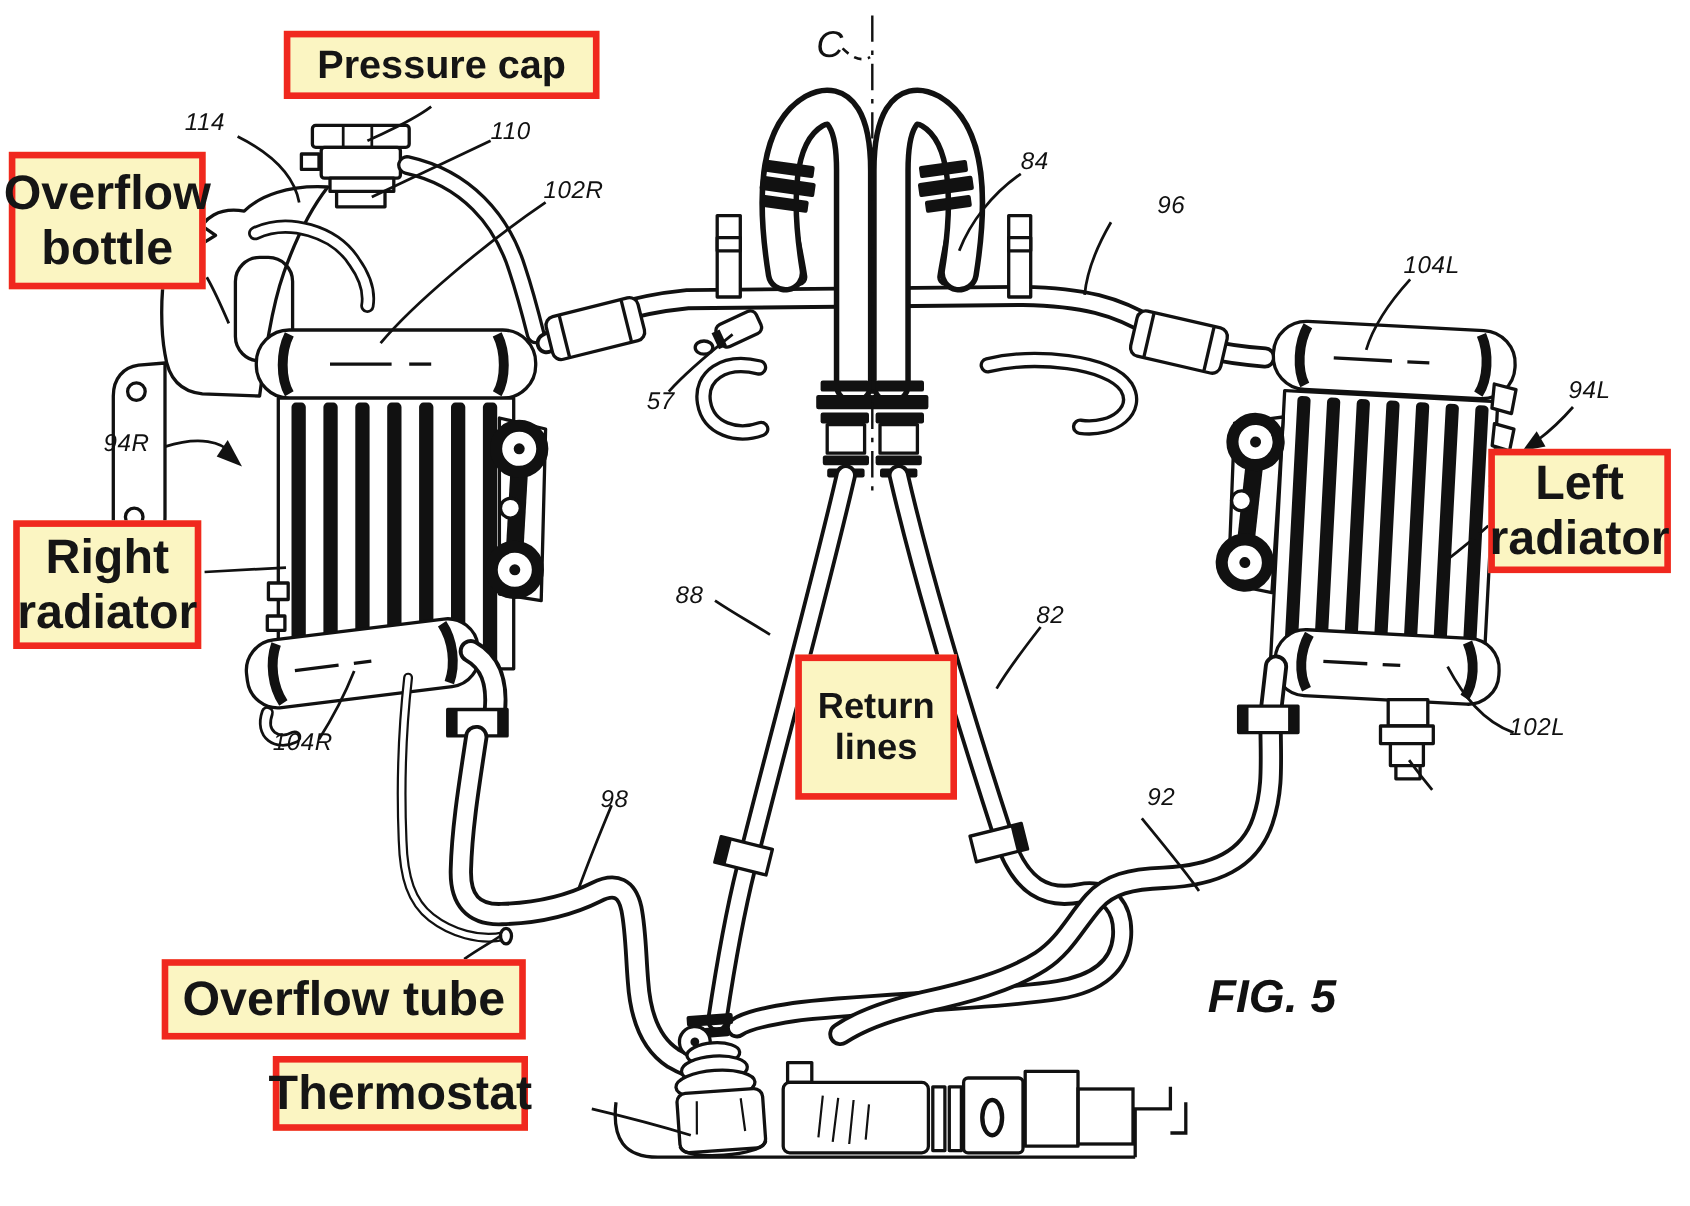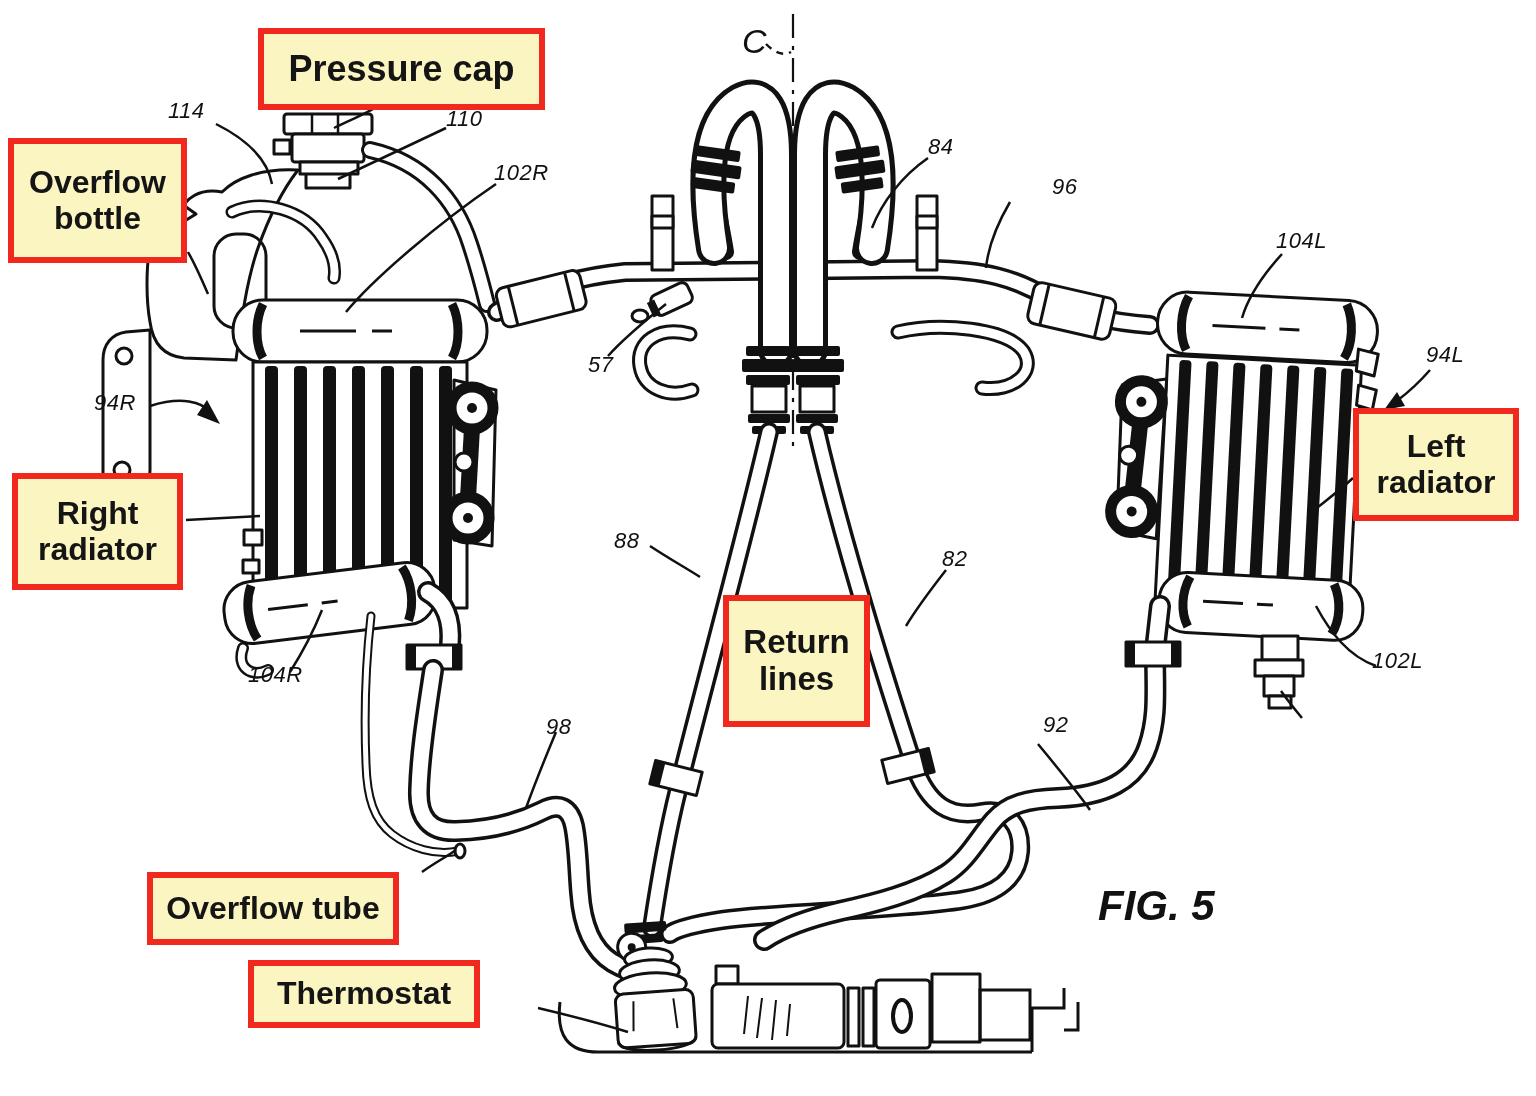--- a/index.html
+++ b/index.html
@@ -22,21 +22,21 @@
   .ldr{fill:none;stroke:var(--ink);stroke-width:2.5;}
   .thin{fill:none;stroke:var(--ink);}
   .cl{fill:none;stroke:var(--ink);stroke-width:2.2;stroke-dasharray:24 8 4 8;}
   .dashldr{fill:none;stroke:var(--ink);stroke-width:2.4;stroke-dasharray:7 6;}
 
   .callout{
     position:absolute;box-sizing:border-box;
     background:var(--callout-bg);border:6px solid var(--callout-border);
     color:#151515;font-weight:bold;text-align:center;
     display:flex;align-items:center;justify-content:center;
-    line-height:1.12;font-size:32px;padding:2px 6px;
+    line-height:1.12;font-size:44px;padding:2px 6px;
   }
   .ref{
     position:absolute;font-style:italic;font-size:22px;color:var(--ink);
     white-space:nowrap;letter-spacing:0.5px;
   }
   .fig{
     position:absolute;font-style:italic;font-weight:bold;font-size:42px;
     color:var(--ink);white-space:nowrap;
   }
 </style>
@@ -318,26 +318,26 @@
       <path class="ldr" d="M290 672 C304 650 314 630 322 610"></path>
       <path class="ldr" d="M556 732 C546 756 534 786 526 808"></path>
       <path class="ldr" d="M1038 744 C1056 766 1076 790 1090 810"></path>
       <path class="ldr" d="M1376 666 C1348 656 1330 632 1316 606"></path>
       <path class="ldr" d="M1302 718 C1292 706 1286 698 1281 691"></path>
       <path class="ldr" d="M422 872 C436 862 448 856 456 850"></path>
       <path class="ldr" d="M538 1008 C572 1016 602 1024 628 1032"></path>
     </g>
   </svg>
 
-  <div class="callout" style="left:258px;top:28px;width:287px;height:82px;font-size:36px;">Pressure cap</div>
+  <div class="callout" style="left:258px;top:28px;width:287px;height:62px;font-size:36px;">Pressure cap</div>
   <div class="callout" style="left:8px;top:138px;width:179px;height:125px;">Overflow bottle</div>
   <div class="callout" style="left:12px;top:473px;width:171px;height:117px;">Right radiator</div>
   <div class="callout" style="left:1353px;top:408px;width:166px;height:113px;">Left radiator</div>
   <div class="callout" style="left:723px;top:595px;width:147px;height:132px;font-size:33px;">Return lines</div>
-  <div class="callout" style="left:147px;top:872px;width:252px;height:73px;">Overflow tube</div>
+  <div class="callout" style="left:147px;top:872px;width:331px;height:73px;">Overflow tube</div>
   <div class="callout" style="left:248px;top:960px;width:232px;height:68px;">Thermostat</div>
 
   <div class="ref" style="left:168px;top:98px;">114</div>
   <div class="ref" style="left:446px;top:106px;">110</div>
   <div class="ref" style="left:494px;top:160px;">102R</div>
   <div class="ref" style="left:742px;top:22px;font-size:34px;">C</div>
   <div class="ref" style="left:928px;top:134px;">84</div>
   <div class="ref" style="left:1052px;top:174px;">96</div>
   <div class="ref" style="left:1276px;top:228px;">104L</div>
   <div class="ref" style="left:1426px;top:342px;">94L</div>

